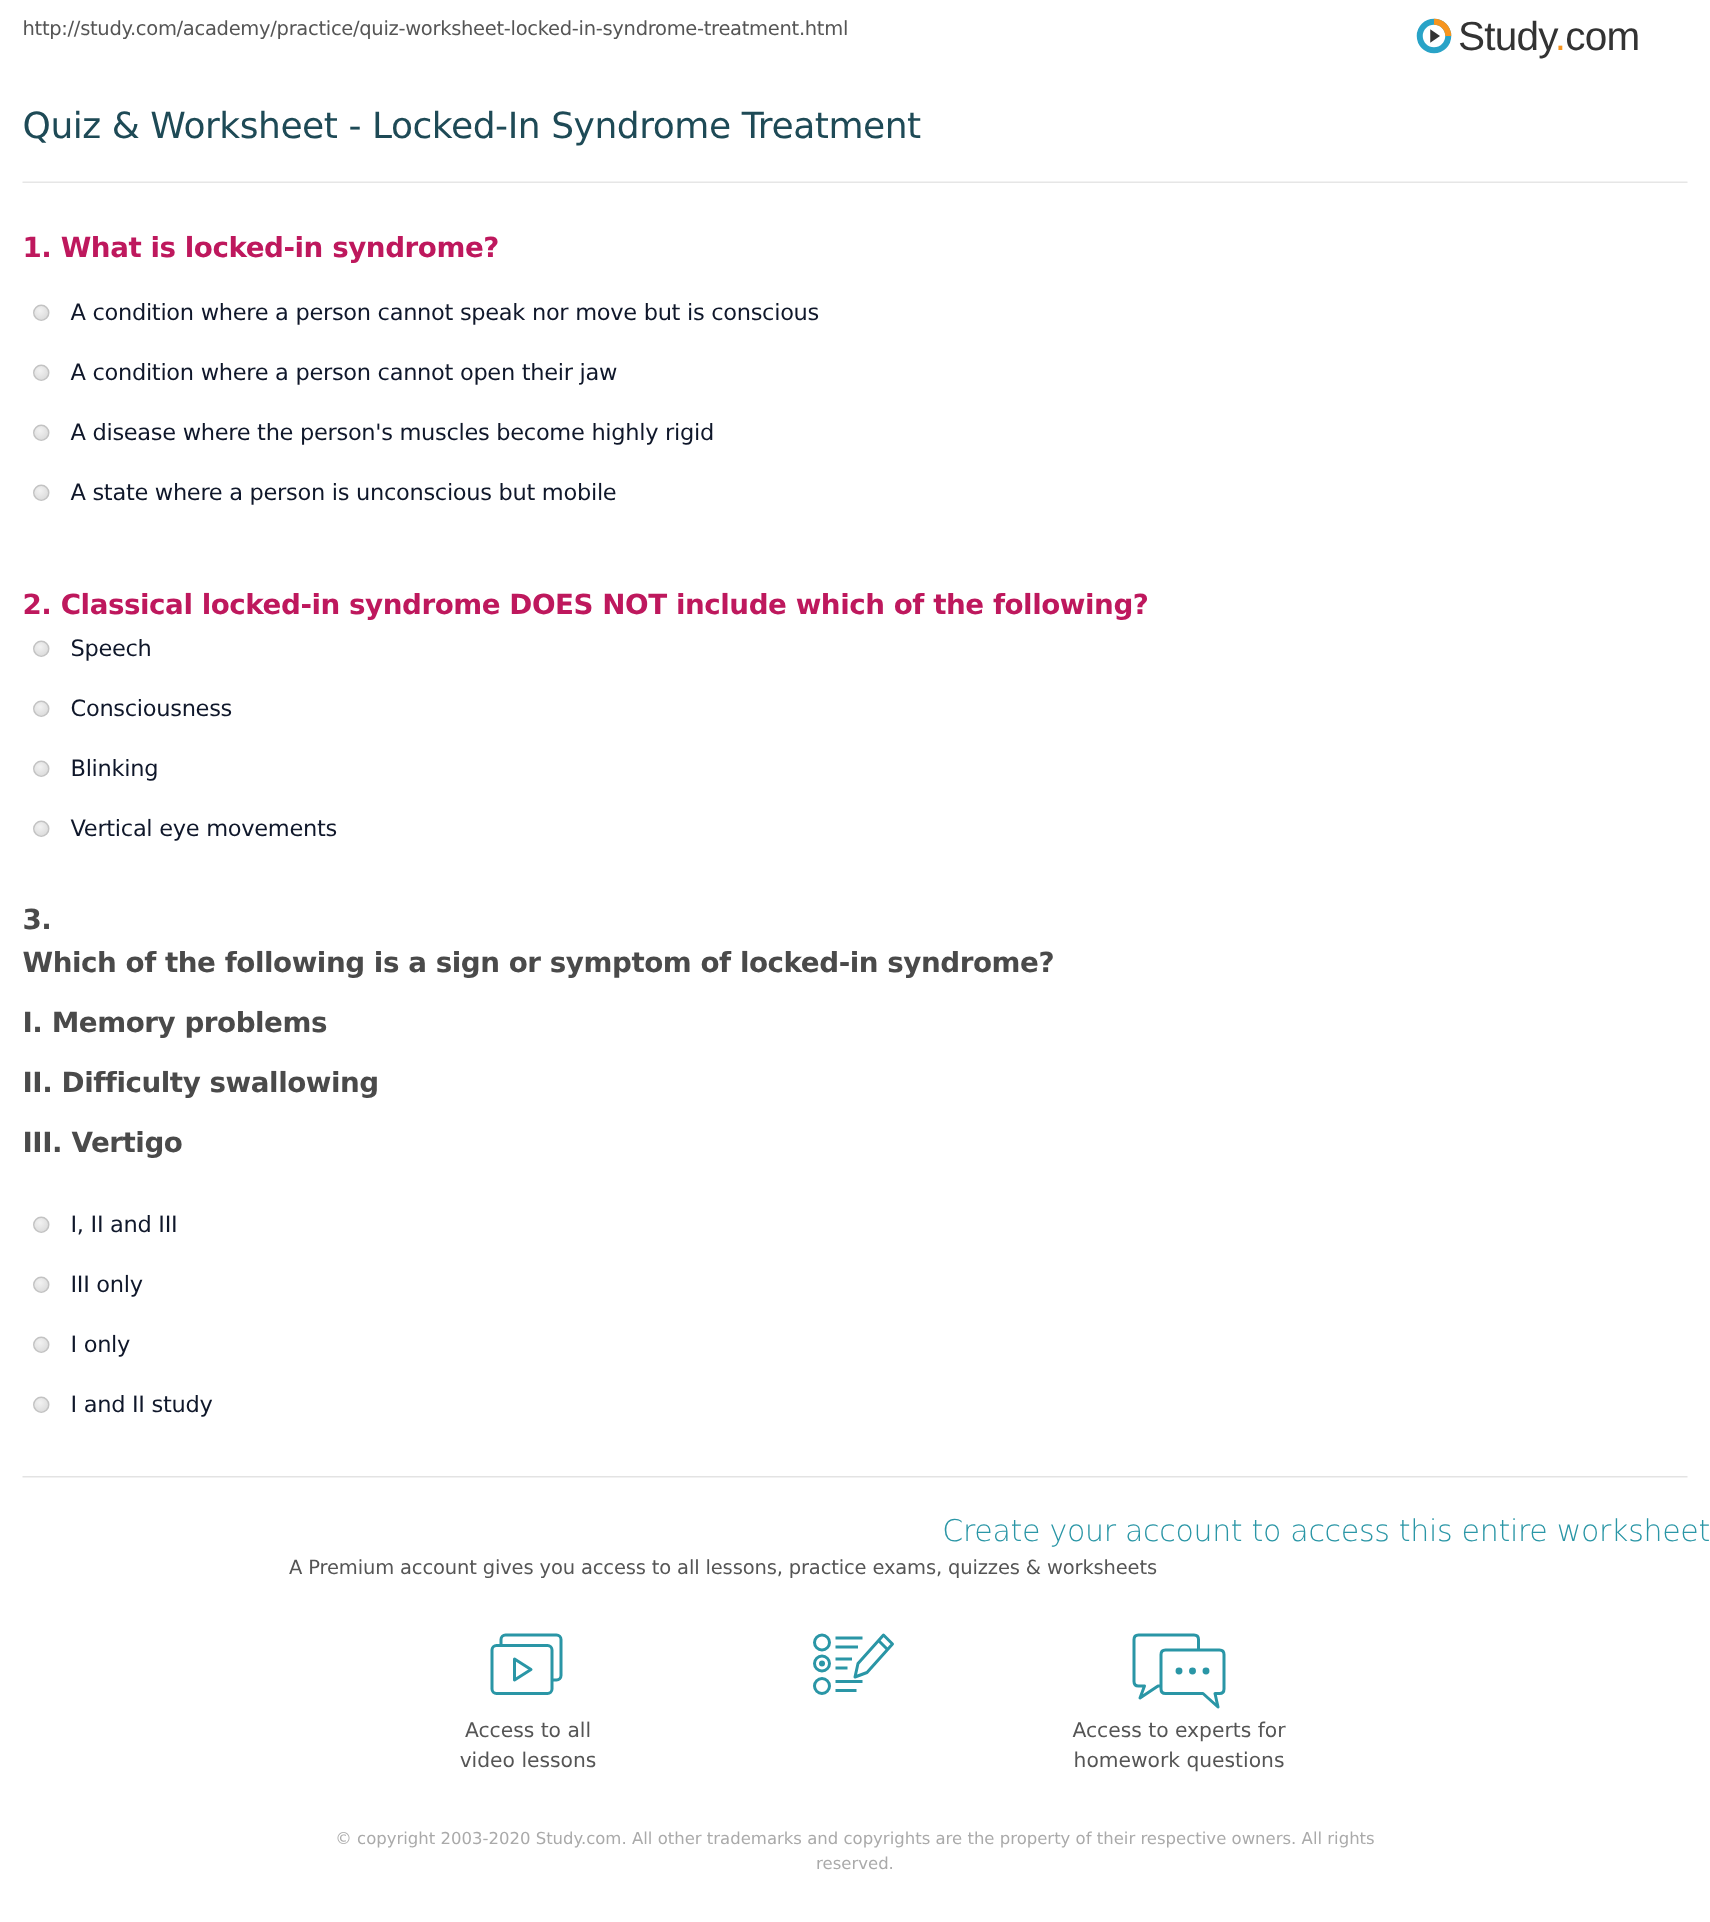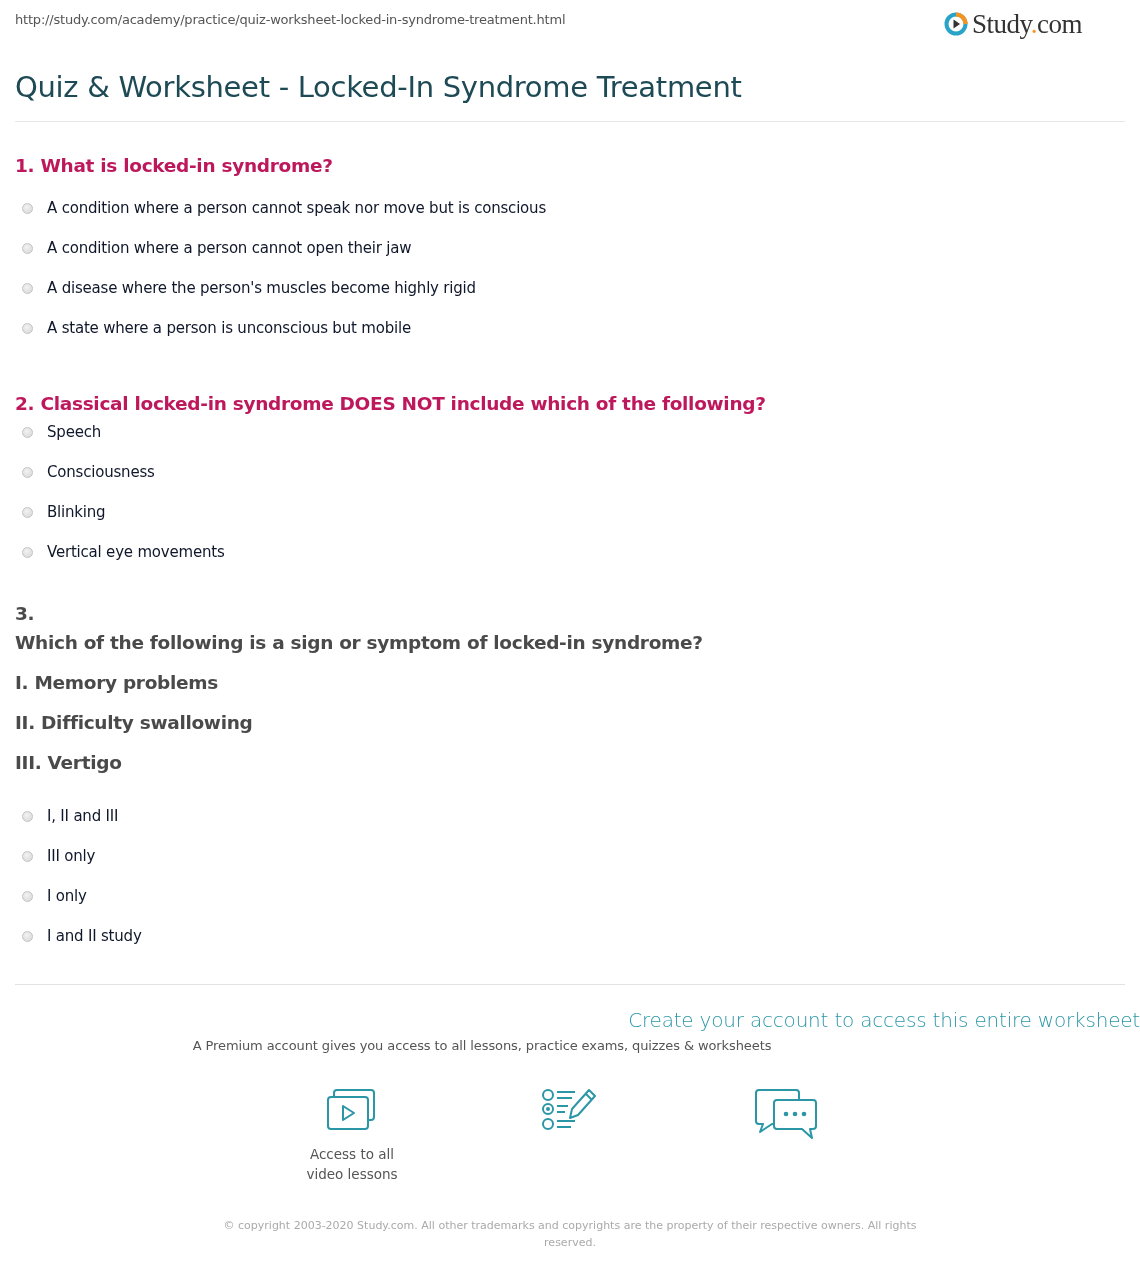--- a/index.html
+++ b/index.html
@@ -1,24 +1,24 @@
 <!DOCTYPE html>
 <html><head>
   <meta charset="utf-8">
   <style>
     * { box-sizing: border-box; margin: 0; padding: 0; }
     html, body { width: 1140px; height: 1281px; background: #ffffff; }
     body { font-family: "DejaVu Sans", "Liberation Sans", sans-serif; color: #4a4a4a; position: relative; overflow: hidden; }
 
     .url { position: absolute; left: 15px; top: 12px; font-size: 13px; color: #555; letter-spacing: -0.2px; }
     .logo { position: absolute; left: 944px; top: 8px; height: 32px; display: flex; align-items: center; }
-    .logo-text { font-family: Liberation Serif, serif; font-size: 27px; color: #333; letter-spacing: -0.5px; margin-left: 4px; }
+    .logo-text { font-family: Liberation Sans, sans-serif; font-size: 27px; color: #333; letter-spacing: -0.5px; margin-left: 4px; }
     .logo-dot { color: #f7941d; }
 
-    .page-title { position: absolute; left: 15px; top: 70px; font-size: 29px; color: #1e4a56; font-weight: 500; letter-spacing: -0.3px; }
+    .page-title { position: absolute; left: 15px; top: 70px; font-size: 24px; color: #1e4a56; font-weight: 500; letter-spacing: -0.3px; }
     .hr1 { position: absolute; left: 15px; right: 15px; top: 121px; height: 1px; background: #e6e6e6; }
 
     .q-title { position: absolute; left: 15px; font-size: 18.5px; font-weight: bold; color: #be185d; letter-spacing: -0.3px; }
     .opt { position: absolute; left: 22px; display: flex; align-items: center; font-size: 15px; color: #0f172a; letter-spacing: -0.2px; }
     .radio { width: 11px; height: 11px; border-radius: 50%; border: 1px solid #c3c3c3; background: radial-gradient(circle at 40% 35%, #f2f2f2, #d6d6d6); margin-right: 14px; flex-shrink: 0; }
     .q3-line { position: absolute; left: 15px; font-size: 18.5px; font-weight: bold; color: #4a4a4a; letter-spacing: -0.3px; }
 
     .hr2 { position: absolute; left: 15px; right: 15px; top: 984px; height: 1px; background: #e3e3e3; }
 
     .cta-title { position: absolute; left: 0; width: 1140px; top: 1008px; text-align: right; font-size: 20px; color: #2a96a6; font-weight: 300; letter-spacing: -0.2px; }
@@ -140,15 +140,19 @@
 </div>
 
 <div class="feature" style="left:686px">
   <svg width="64" height="52" viewBox="0 0 64 52">
     <path d="M5 2 H42 Q45 2 45 5 V12 M22 36 H18 L6 44 L9 36 H5 Q2 36 2 33 V5 Q2 2 5 2" fill="none" stroke="#2a96a6" stroke-width="2" stroke-linejoin="round"></path>
     <path d="M23 12 H59 Q62 12 62 15 V38 Q62 41 59 41 H56 L58 50 L48 41 H23 Q20 41 20 38 V15 Q20 12 23 12 Z" fill="#fff" stroke="#2a96a6" stroke-width="2" stroke-linejoin="round"></path>
     <circle cx="32" cy="26" r="2.3" fill="#2a96a6"></circle>
     <circle cx="41" cy="26" r="2.3" fill="#2a96a6"></circle>
     <circle cx="50" cy="26" r="2.3" fill="#2a96a6"></circle>
   </svg>
+  <div class="feature-label" style="margin-top:4px">
+      <div>Access to experts for</div>
+      <div>homework questions</div>
+    </div>
 </div>
 
 <div class="copyright">© copyright 2003-2020 Study.com. All other trademarks and copyrights are the property of their respective owners. All rights reserved.</div>
 
 </body></html>

